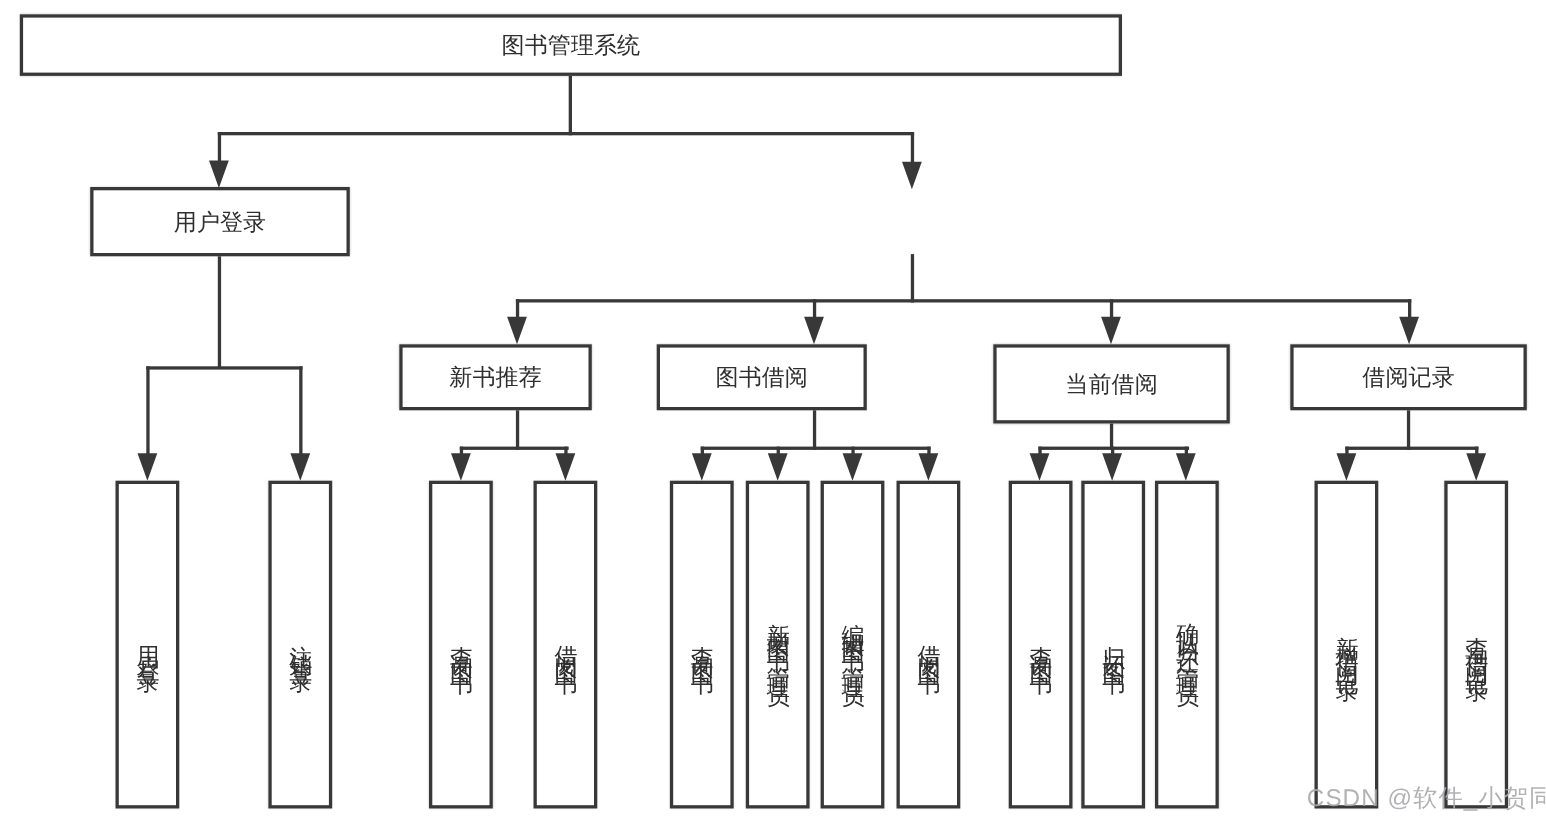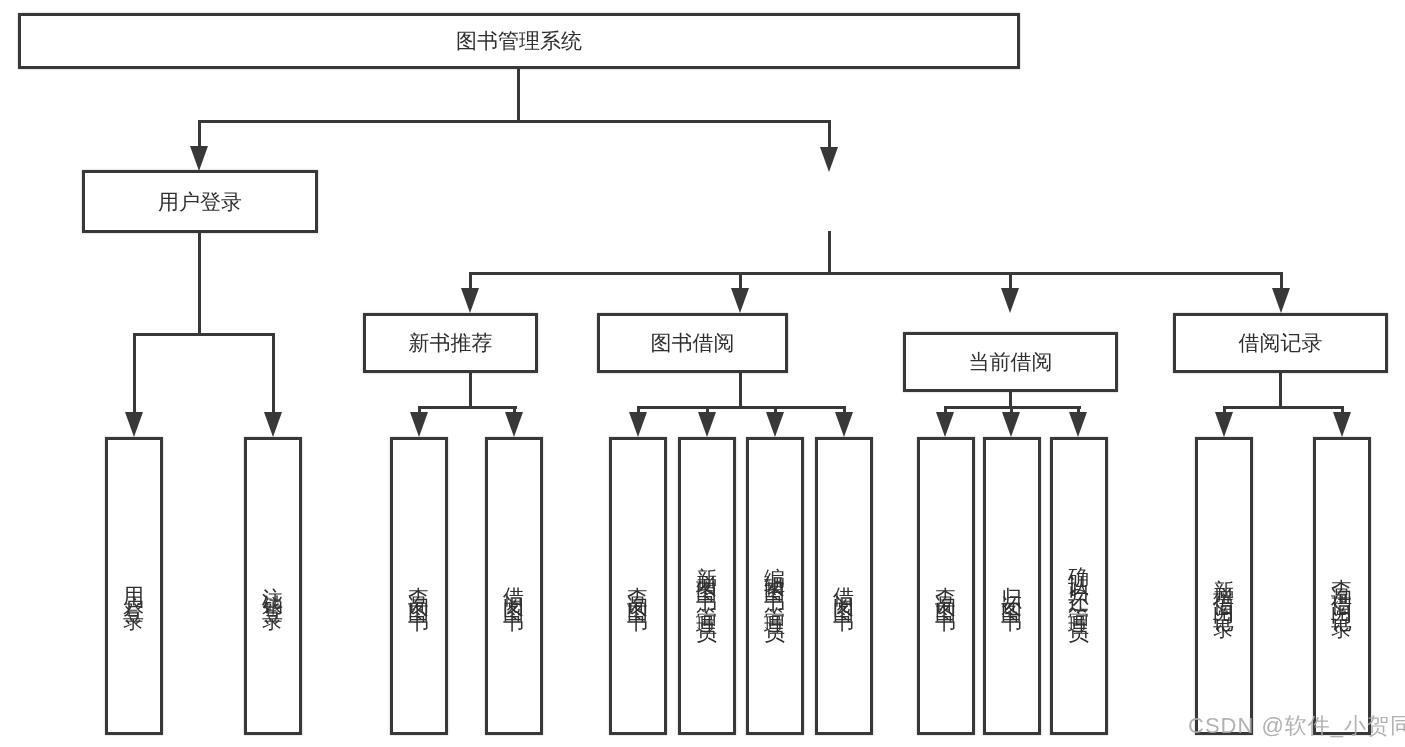--- a/index.html
+++ b/index.html
@@ -50,21 +50,21 @@
   <div class="box" style="left:82px;top:170px;width:236px;height:63px">
       <span>用户登录</span>
     </div>
 
   <div class="box" style="left:363px;top:313px;width:175px;height:60px">
       <span>新书推荐</span>
     </div>
   <div class="box" style="left:597px;top:313px;width:191px;height:60px">
       <span>图书借阅</span>
     </div>
-  <div class="box" style="left:903px;top:332px;width:215px;height:60px">
+  <div class="box" style="left:903px;top:313px;width:215px;height:72px">
       <span>当前借阅</span>
     </div>
   <div class="box" style="left:1173px;top:313px;width:215px;height:60px">
       <span>借阅记录</span>
     </div>
 
   <div class="box vbox" style="left:105px;top:437px;width:58px;height:298px">
       <span>用户登录</span>
     </div>
   <div class="box vbox" style="left:244px;top:437px;width:58px;height:298px">

